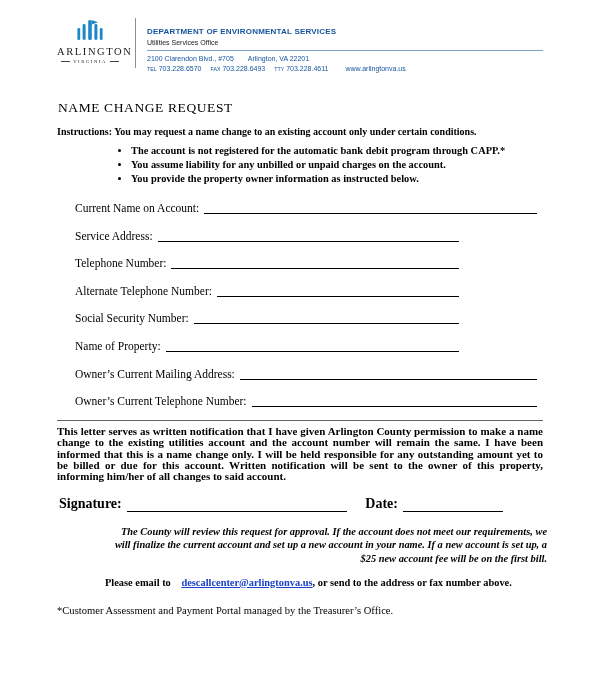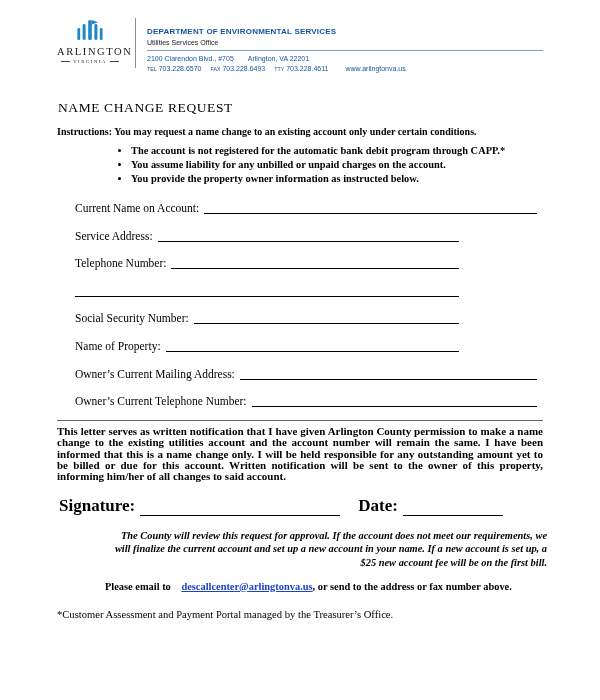--- a/index.html
+++ b/index.html
@@ -43,21 +43,21 @@
   .field-row { display: flex; align-items: flex-end; height: 15px; margin-bottom: 12.6px; font-size: 11.5px; }
   .flabel { white-space: nowrap; padding-right: 5px; }
   .fline { flex: 1; border-bottom: 1px solid #000; height: 13px; }
   .field-row.full { margin-right: 6px; }
   .field-row.short { margin-right: 84px; }
 
   .agreement { margin: 4px 0 0 0; border-top: 1px solid #666; padding-top: 5px;
                font-size: 11px; font-weight: bold; line-height: 11.4px; text-align: justify; }
 
   .sig-row { display: flex; align-items: flex-end; margin: 13px 40px 0 2px;
-             font-size: 17px; font-weight: bold; }
+             font-size: 14px; font-weight: bold; }
   .sig-row .slabel { white-space: nowrap; padding-right: 5px; }
   .sline { border-bottom: 1px solid #000; height: 13px; }
   .sline.sig { flex: 1; margin-right: 16px; }
   .sline.date-line { width: 100px; }
   .sig-row .date { margin-left: 2px; }
 
   .review { margin: 13px 0 0 48px; width: 442px; font-size: 10.4px; font-weight: bold;
             font-style: italic; line-height: 13.4px; text-align: right; }
   .email-line { margin: 12px 0 0 48px; font-size: 10.4px; font-weight: bold; }
   .email-link { color: var(--link-blue, #1a41c8); text-decoration: underline; cursor: pointer; margin-left: 8px; }
@@ -124,20 +124,21 @@
     </div>
     <div class="field-row short">
       <span class="flabel">Service Address:</span>
         <span class="fline"></span>
     </div>
     <div class="field-row short">
       <span class="flabel">Telephone Number:</span>
         <span class="fline"></span>
     </div>
     <div class="field-row short">
+      <span class="flabel">Alternate Telephone Number:</span>
         <span class="fline"></span>
     </div>
     <div class="field-row short">
       <span class="flabel">Social Security Number:</span>
         <span class="fline"></span>
     </div>
     <div class="field-row short">
       <span class="flabel">Name of Property:</span>
         <span class="fline"></span>
     </div>

